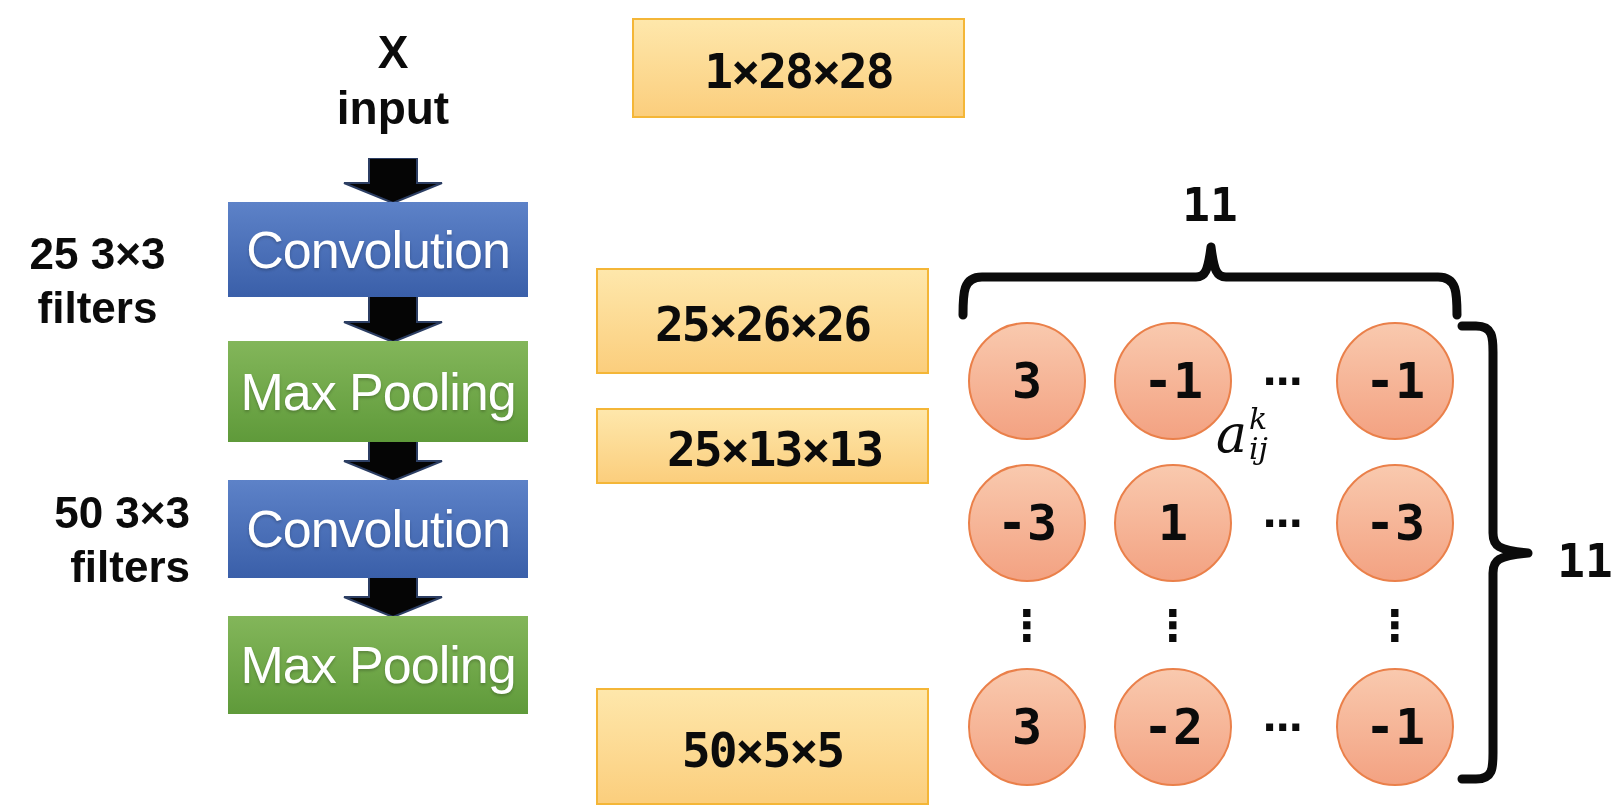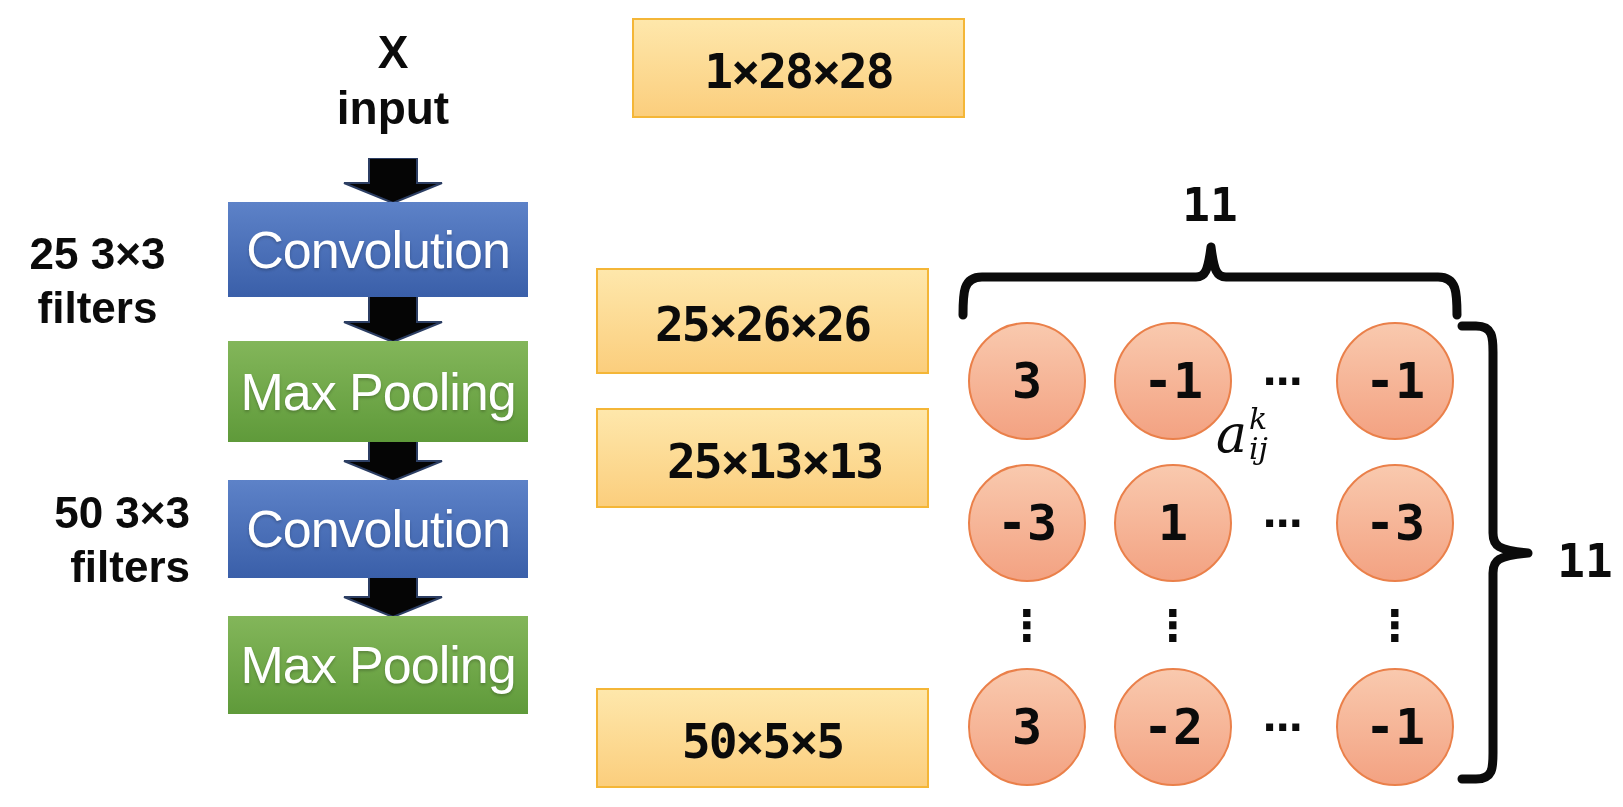--- a/index.html
+++ b/index.html
@@ -115,24 +115,24 @@
     <div>50 3×3</div>
     <div>filters</div>
   </div>
 
   <div class="abs fmap" style="top:18px;height:100px;margin-left:36px;">
     <span>1×28×28</span>
   </div>
   <div class="abs fmap" style="top:268px;height:106px;">
     <span>25×26×26</span>
   </div>
-  <div class="abs fmap" style="top:408px;height:100px;padding-left:24px;">
+  <div class="abs fmap" style="top:408px;height:76px;padding-left:24px;">
     <span>25×13×13</span>
   </div>
-  <div class="abs fmap" style="top:688px;height:100px;">
+  <div class="abs fmap" style="top:688px;height:117px;">
     <span>50×5×5</span>
   </div>
 
   <svg class="abs" style="left:0;top:0;width:1623px;height:807px;pointer-events:none;" viewBox="0 0 1623 807">
     <path d="M 963 315 C 963 293 963 277 982 277 L 1196 277 C 1205 277 1208 271 1211 247 C 1214 271 1217 277 1226 277 L 1438 277 C 1457 277 1457 293 1457 315" fill="none" stroke="#0b0b0b" stroke-width="9" stroke-linecap="round" stroke-linejoin="round"></path>
     <path d="M 1462 326 L 1476 326 C 1493 326 1493 338 1493 352 L 1493 533 C 1493 546 1498 550 1528 553 C 1498 556 1493 560 1493 573 L 1493 753 C 1493 768 1493 779 1476 779 L 1462 779" fill="none" stroke="#0b0b0b" stroke-width="9" stroke-linecap="round" stroke-linejoin="round"></path>
   </svg>
   <div class="abs brace-label" style="left:1160px;top:178px;width:100px;">11</div>
   <div class="abs brace-label" style="left:1545px;top:534px;width:80px;">11</div>
 

